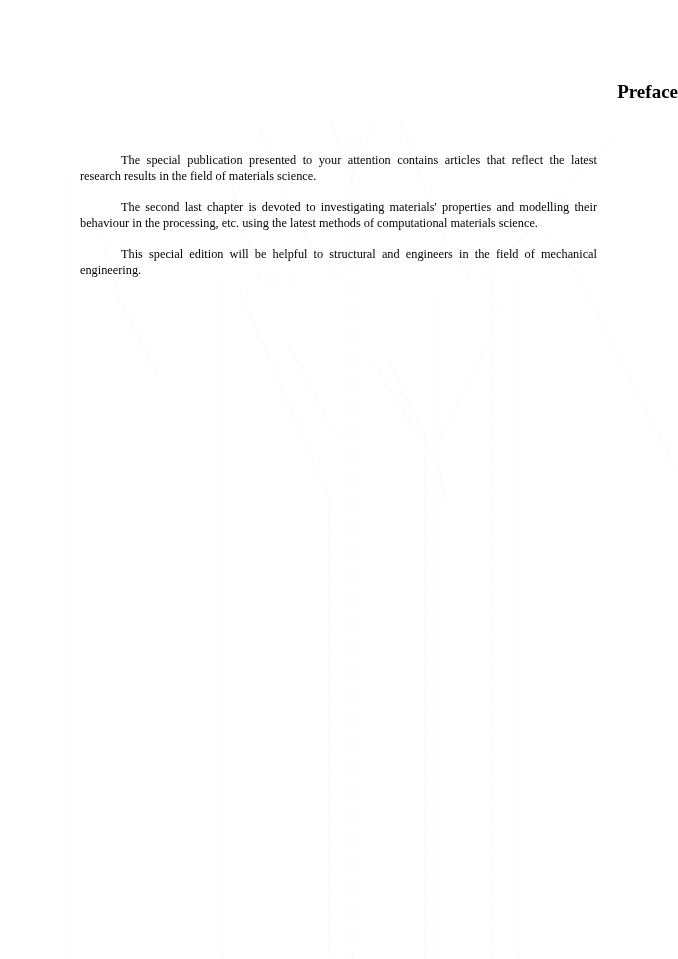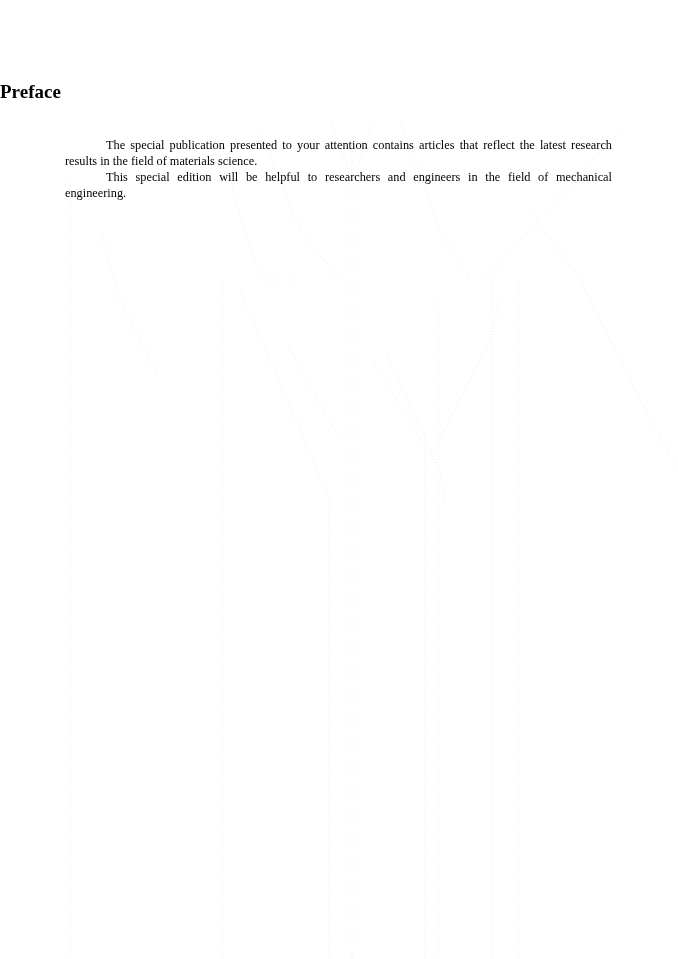--- a/index.html
+++ b/index.html
@@ -1,29 +1,29 @@
 <!DOCTYPE html>
 <html><head>
 <meta charset="utf-8">
 <style>
   html, body { margin: 0; padding: 0; background: #ffffff; }
   body { width: 678px; height: 959px; position: relative; overflow: hidden; }
   .watermark { position: absolute; left: 0; top: 0; width: 678px; height: 959px; pointer-events: none; }
   .page { position: absolute; left: 0; top: 0; width: 678px; height: 959px; }
   .title {
     position: absolute; left: 0; width: 678px; top: 81px;
-    text-align: left;
+    text-align: right;
     font-family: "Liberation Serif", serif; font-weight: bold; font-size: 19px; color: #000;
   }
   .body-text {
     position: absolute; left: 64px; width: 549px; top: 137px;
     font-family: "Liberation Serif", serif; font-size: 12.3px; line-height: 15.6px; color: #000;
     text-align: justify;
   }
-  .body-text p { margin: 1px; text-indent: 41px; }
+  .body-text p { margin: 16px; text-indent: 41px; }
 </style>
 </head>
 <body>
 
 <svg class="watermark" viewBox="0 0 678 959">
   <g stroke="#eeeeee" stroke-width="1" stroke-dasharray="1,2" fill="none">
     <line x1="70" y1="180" x2="70" y2="959"></line>
     <line x1="222" y1="280" x2="222" y2="959"></line>
     <line x1="329" y1="500" x2="329" y2="959"></line>
     <line x1="352" y1="130" x2="352" y2="959"></line>
@@ -43,15 +43,16 @@
     <polyline points="260,130 300,230 340,280"></polyline>
     <polyline points="400,120 440,230 470,280"></polyline>
     <polyline points="330,120 352,180 375,120"></polyline>
   </g>
 </svg>
 
 <div class="page">
   <div class="title">Preface</div>
   <div class="body-text">
     <p>The special publication presented to your attention contains articles that reflect the latest research results in the field of materials science.</p>
-    <p>This special edition will be helpful to researchers and engineers in the field of mechanical engineering.</p>
+    <p>The second last chapter is devoted to investigating materials' properties and modelling their behaviour in the processing, etc. using the latest methods of computational materials science.</p>
+    <p>This special edition will be helpful to structural and engineers in the field of mechanical engineering.</p>
   </div>
 </div>
 
 </body></html>

